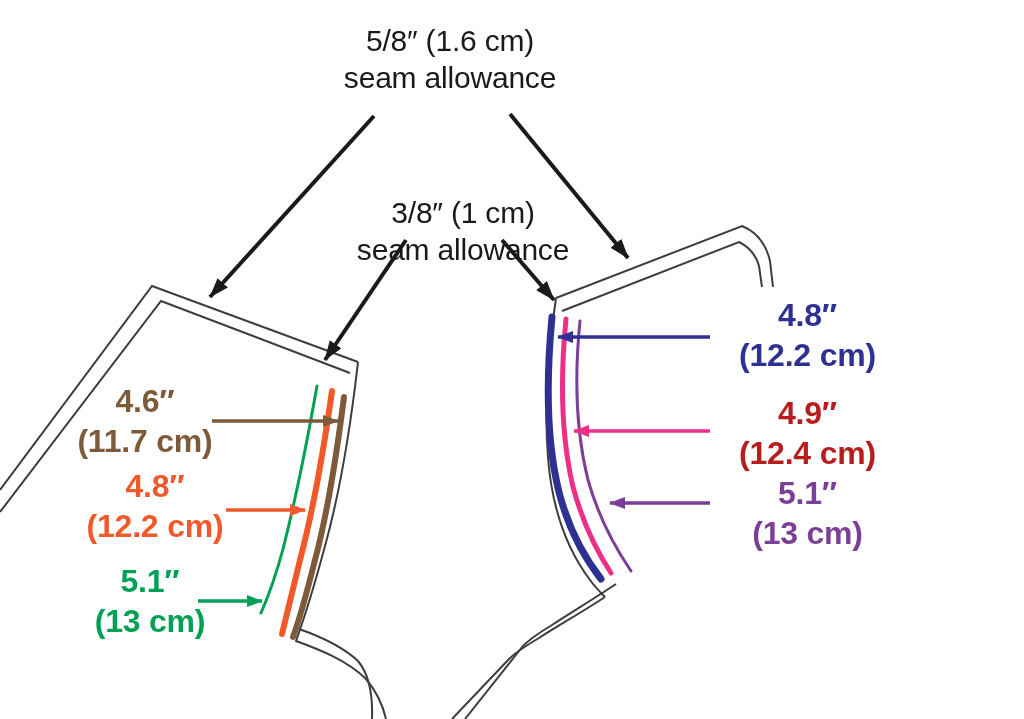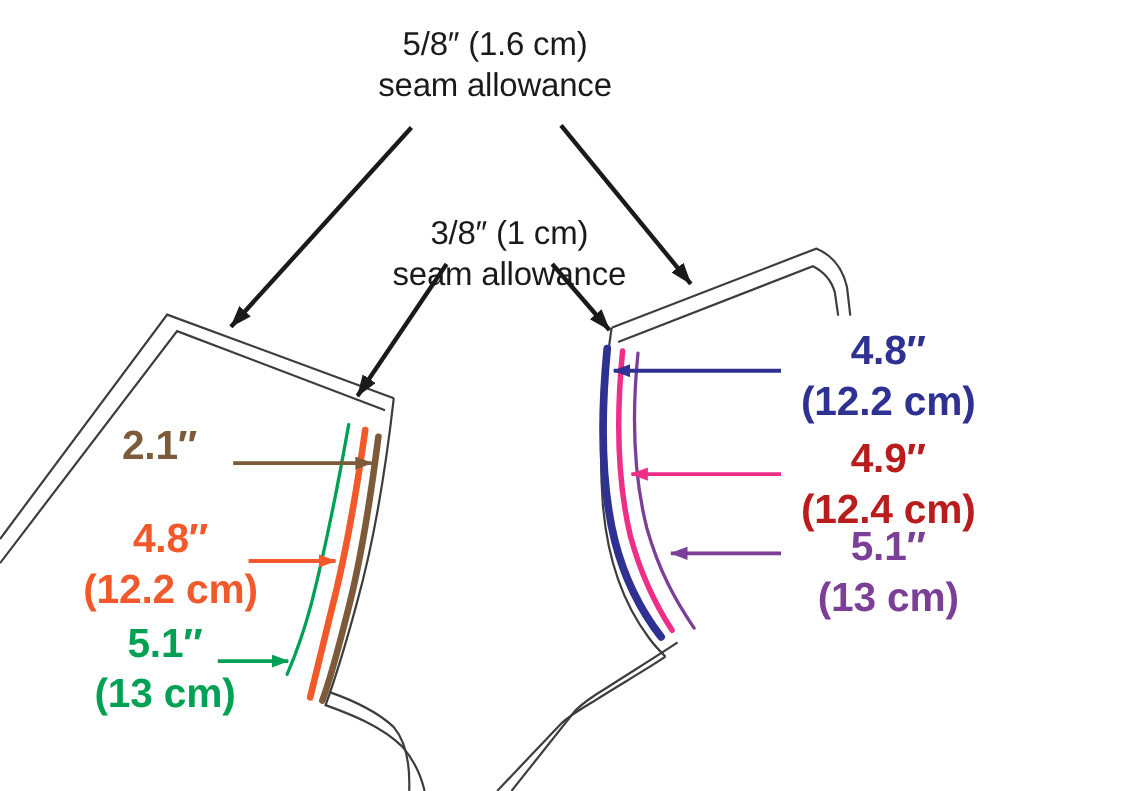--- a/index.html
+++ b/index.html
@@ -11,21 +11,21 @@
     font-family:"Liberation Sans", sans-serif;
   }
   .stage svg{position:absolute;left:0;top:0;}
   .label{
     position:absolute;
     text-align:center;
     line-height:1.24;
     letter-spacing:-0.2px;
   }
   .black-label{font-size:30px;color:#1a1a1a;font-weight:400;}
-  .measure{font-size:37px;font-weight:600;}
+  .measure{font-size:32px;font-weight:600;}
   .outline{fill:none;stroke-width:2;}
   .curve{fill:none;stroke-linecap:round;}
   .w7{stroke-width:7;}
   .w6{stroke-width:6;}
   .w5{stroke-width:5;}
   .w3{stroke-width:3;}
   .arrow-black{fill:none;stroke-width:4;}
   .arrow-color{fill:none;stroke-width:3.5;}
 </style>
 </head>
@@ -94,21 +94,22 @@
     <div>5/8″ (1.6 cm)</div>
     <div>seam allowance</div>
   </div>
 
   <div class="label black-label" style="left:338px;top:158px;width:250px;margin-top:36px;">
     <div>3/8″ (1 cm)</div>
     <div>seam allowance</div>
   </div>
 
   <div class="label measure" style="left: 45px; top: 382px; width: 200px; color: rgb(125, 90, 58);">
-    <div>2.1″</div>
+    <div>4.6″</div>
+    <div>(11.7 cm)</div>
   </div>
 
   <div class="label measure" style="left: 55px; top: 467px; width: 200px; color: rgb(241, 88, 42);">
     <div>4.8″</div>
     <div>(12.2 cm)</div>
   </div>
 
   <div class="label measure" style="left: 50px; top: 562px; width: 200px; color: rgb(0, 161, 85);">
     <div>5.1″</div>
     <div>(13 cm)</div>

